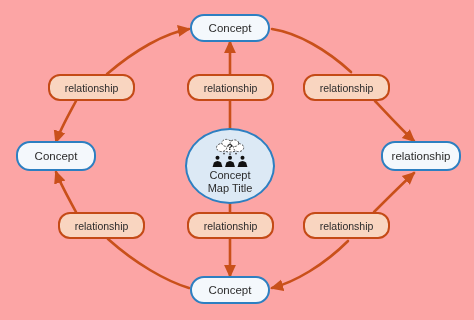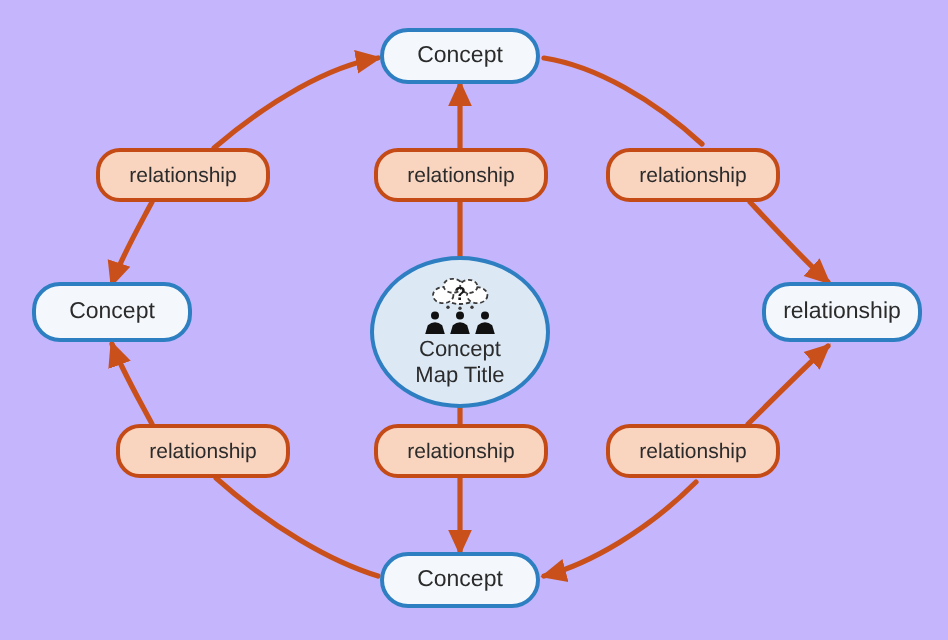--- a/index.html
+++ b/index.html
@@ -11,21 +11,21 @@
   body {
     width: 474px;
     height: 320px;
     overflow: hidden;
     font-family: "Liberation Sans", sans-serif;
   }
   #canvas {
     position: relative;
     width: 474px;
     height: 320px;
-    background: #c4b5fd;
+    background: #fca5a5;
   }
   #edges {
     position: absolute;
     left: 0;
     top: 0;
     width: 474px;
     height: 320px;
   }
   
   .node {

